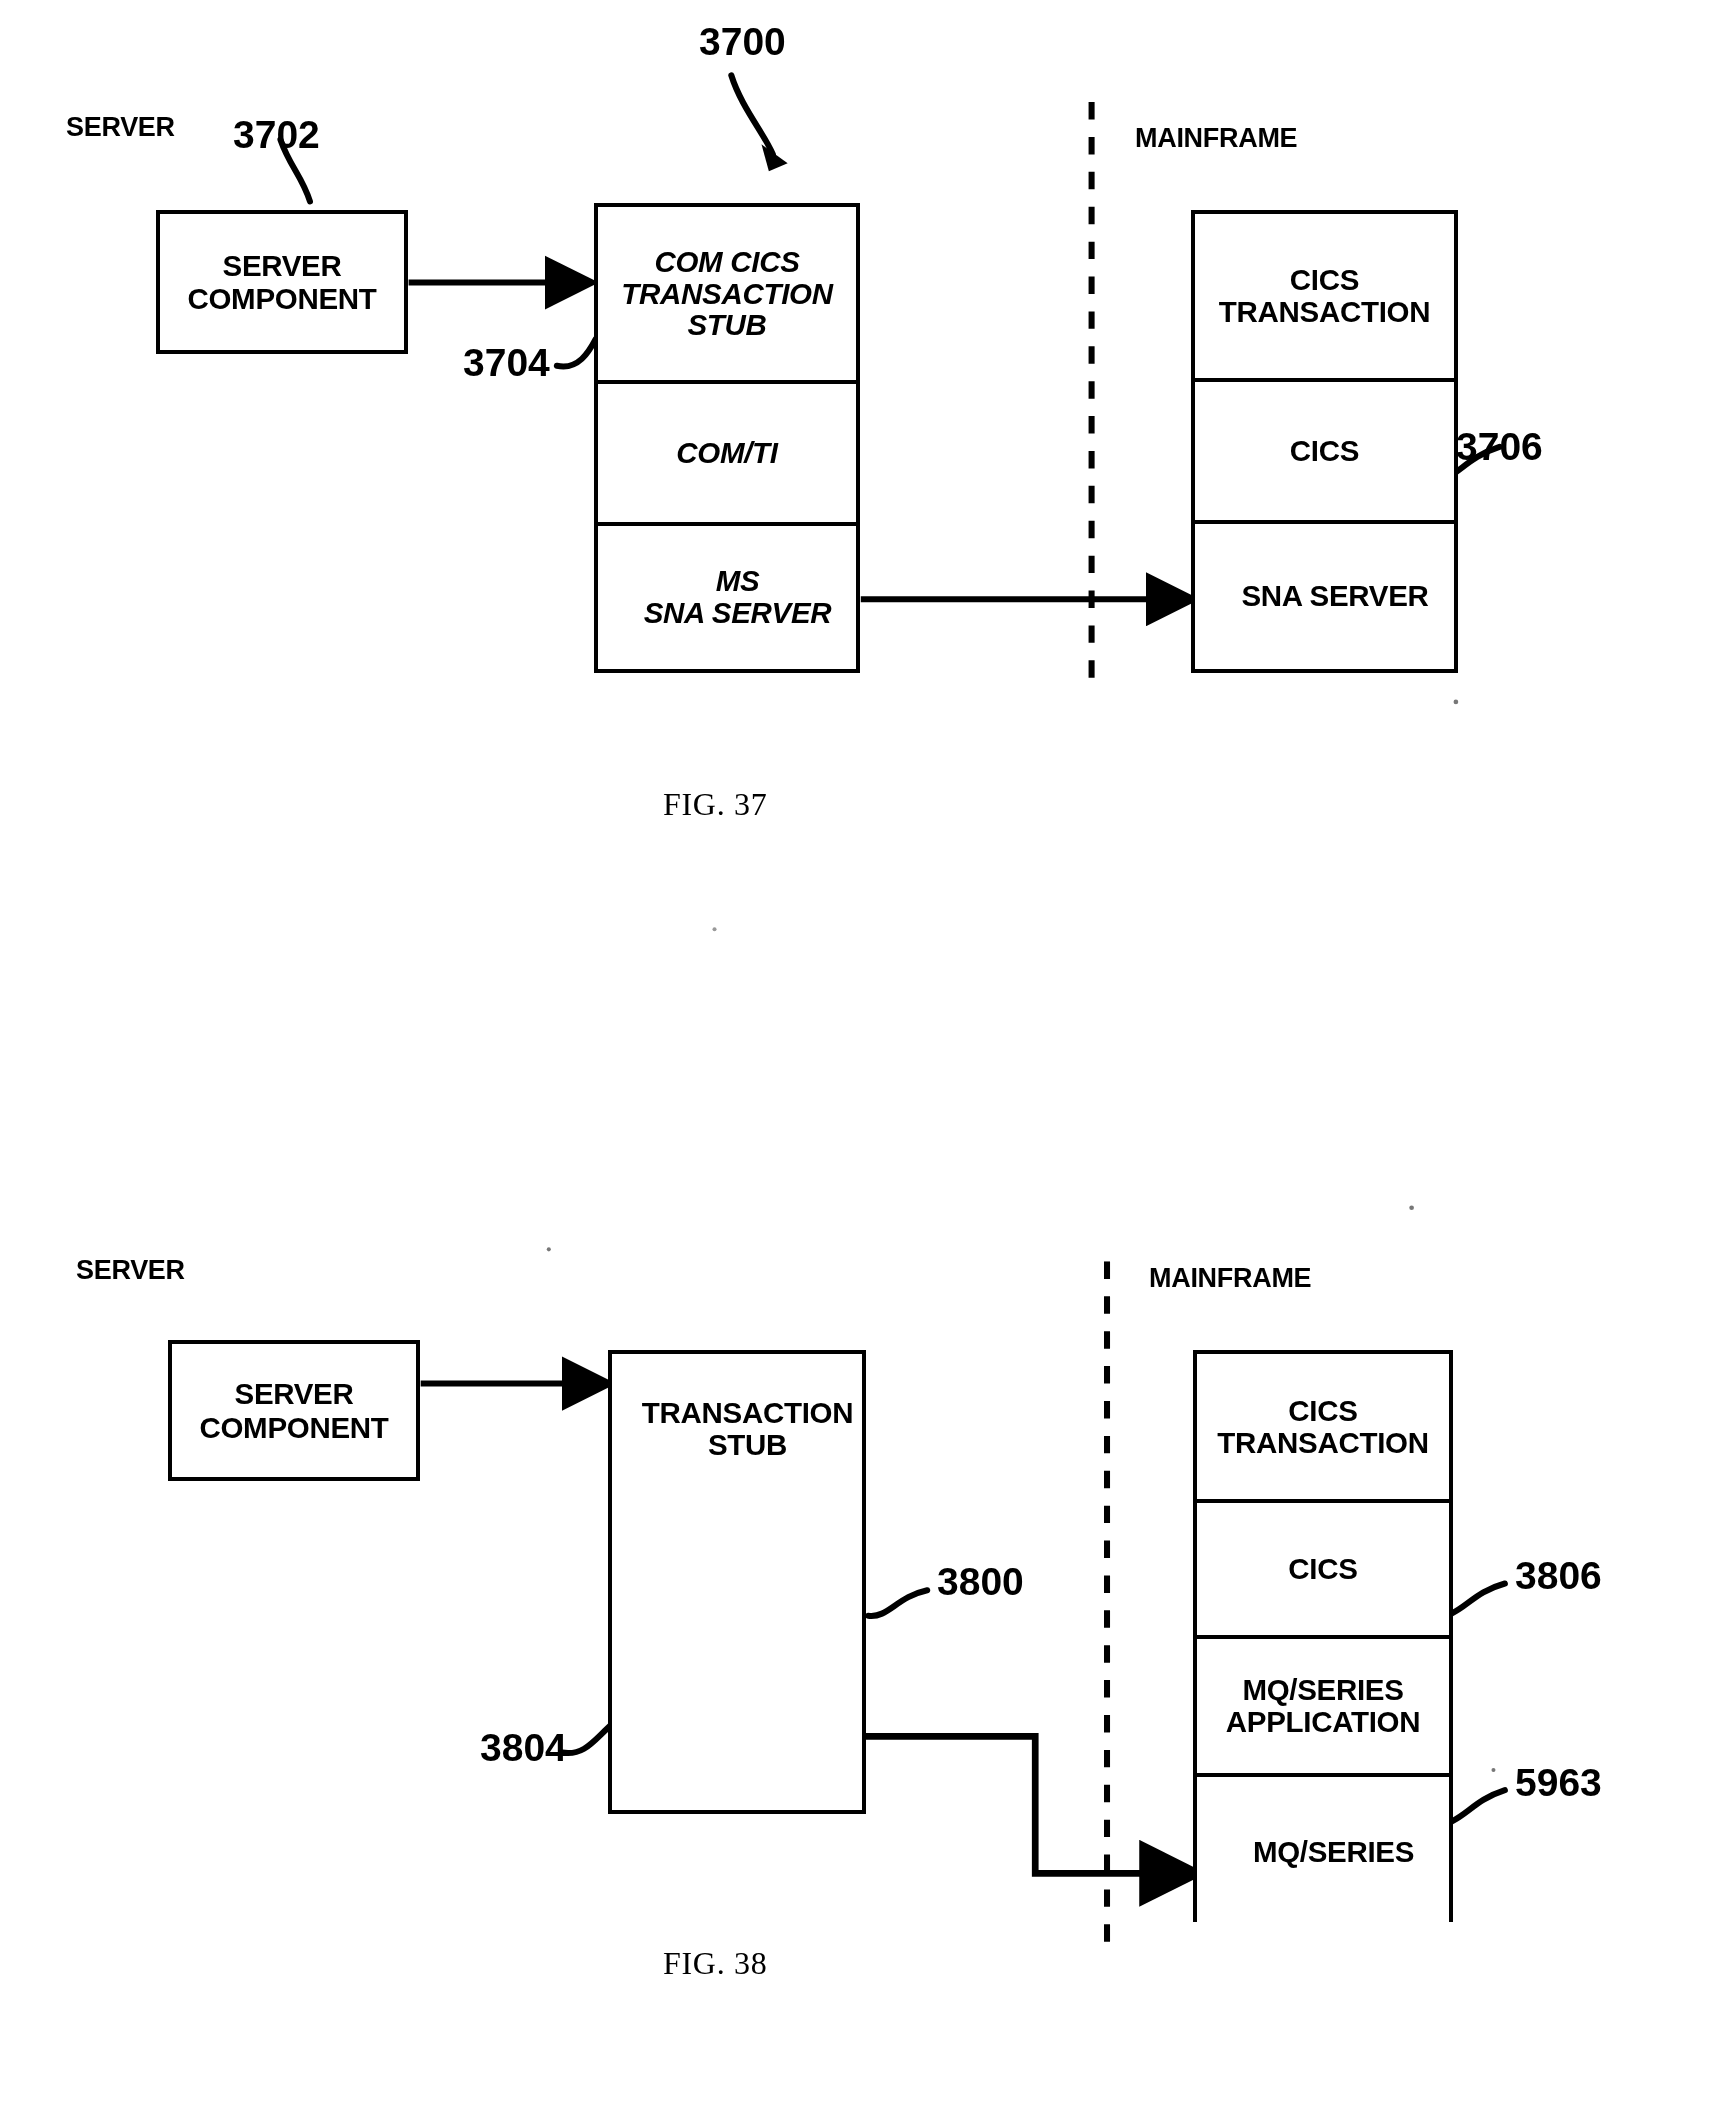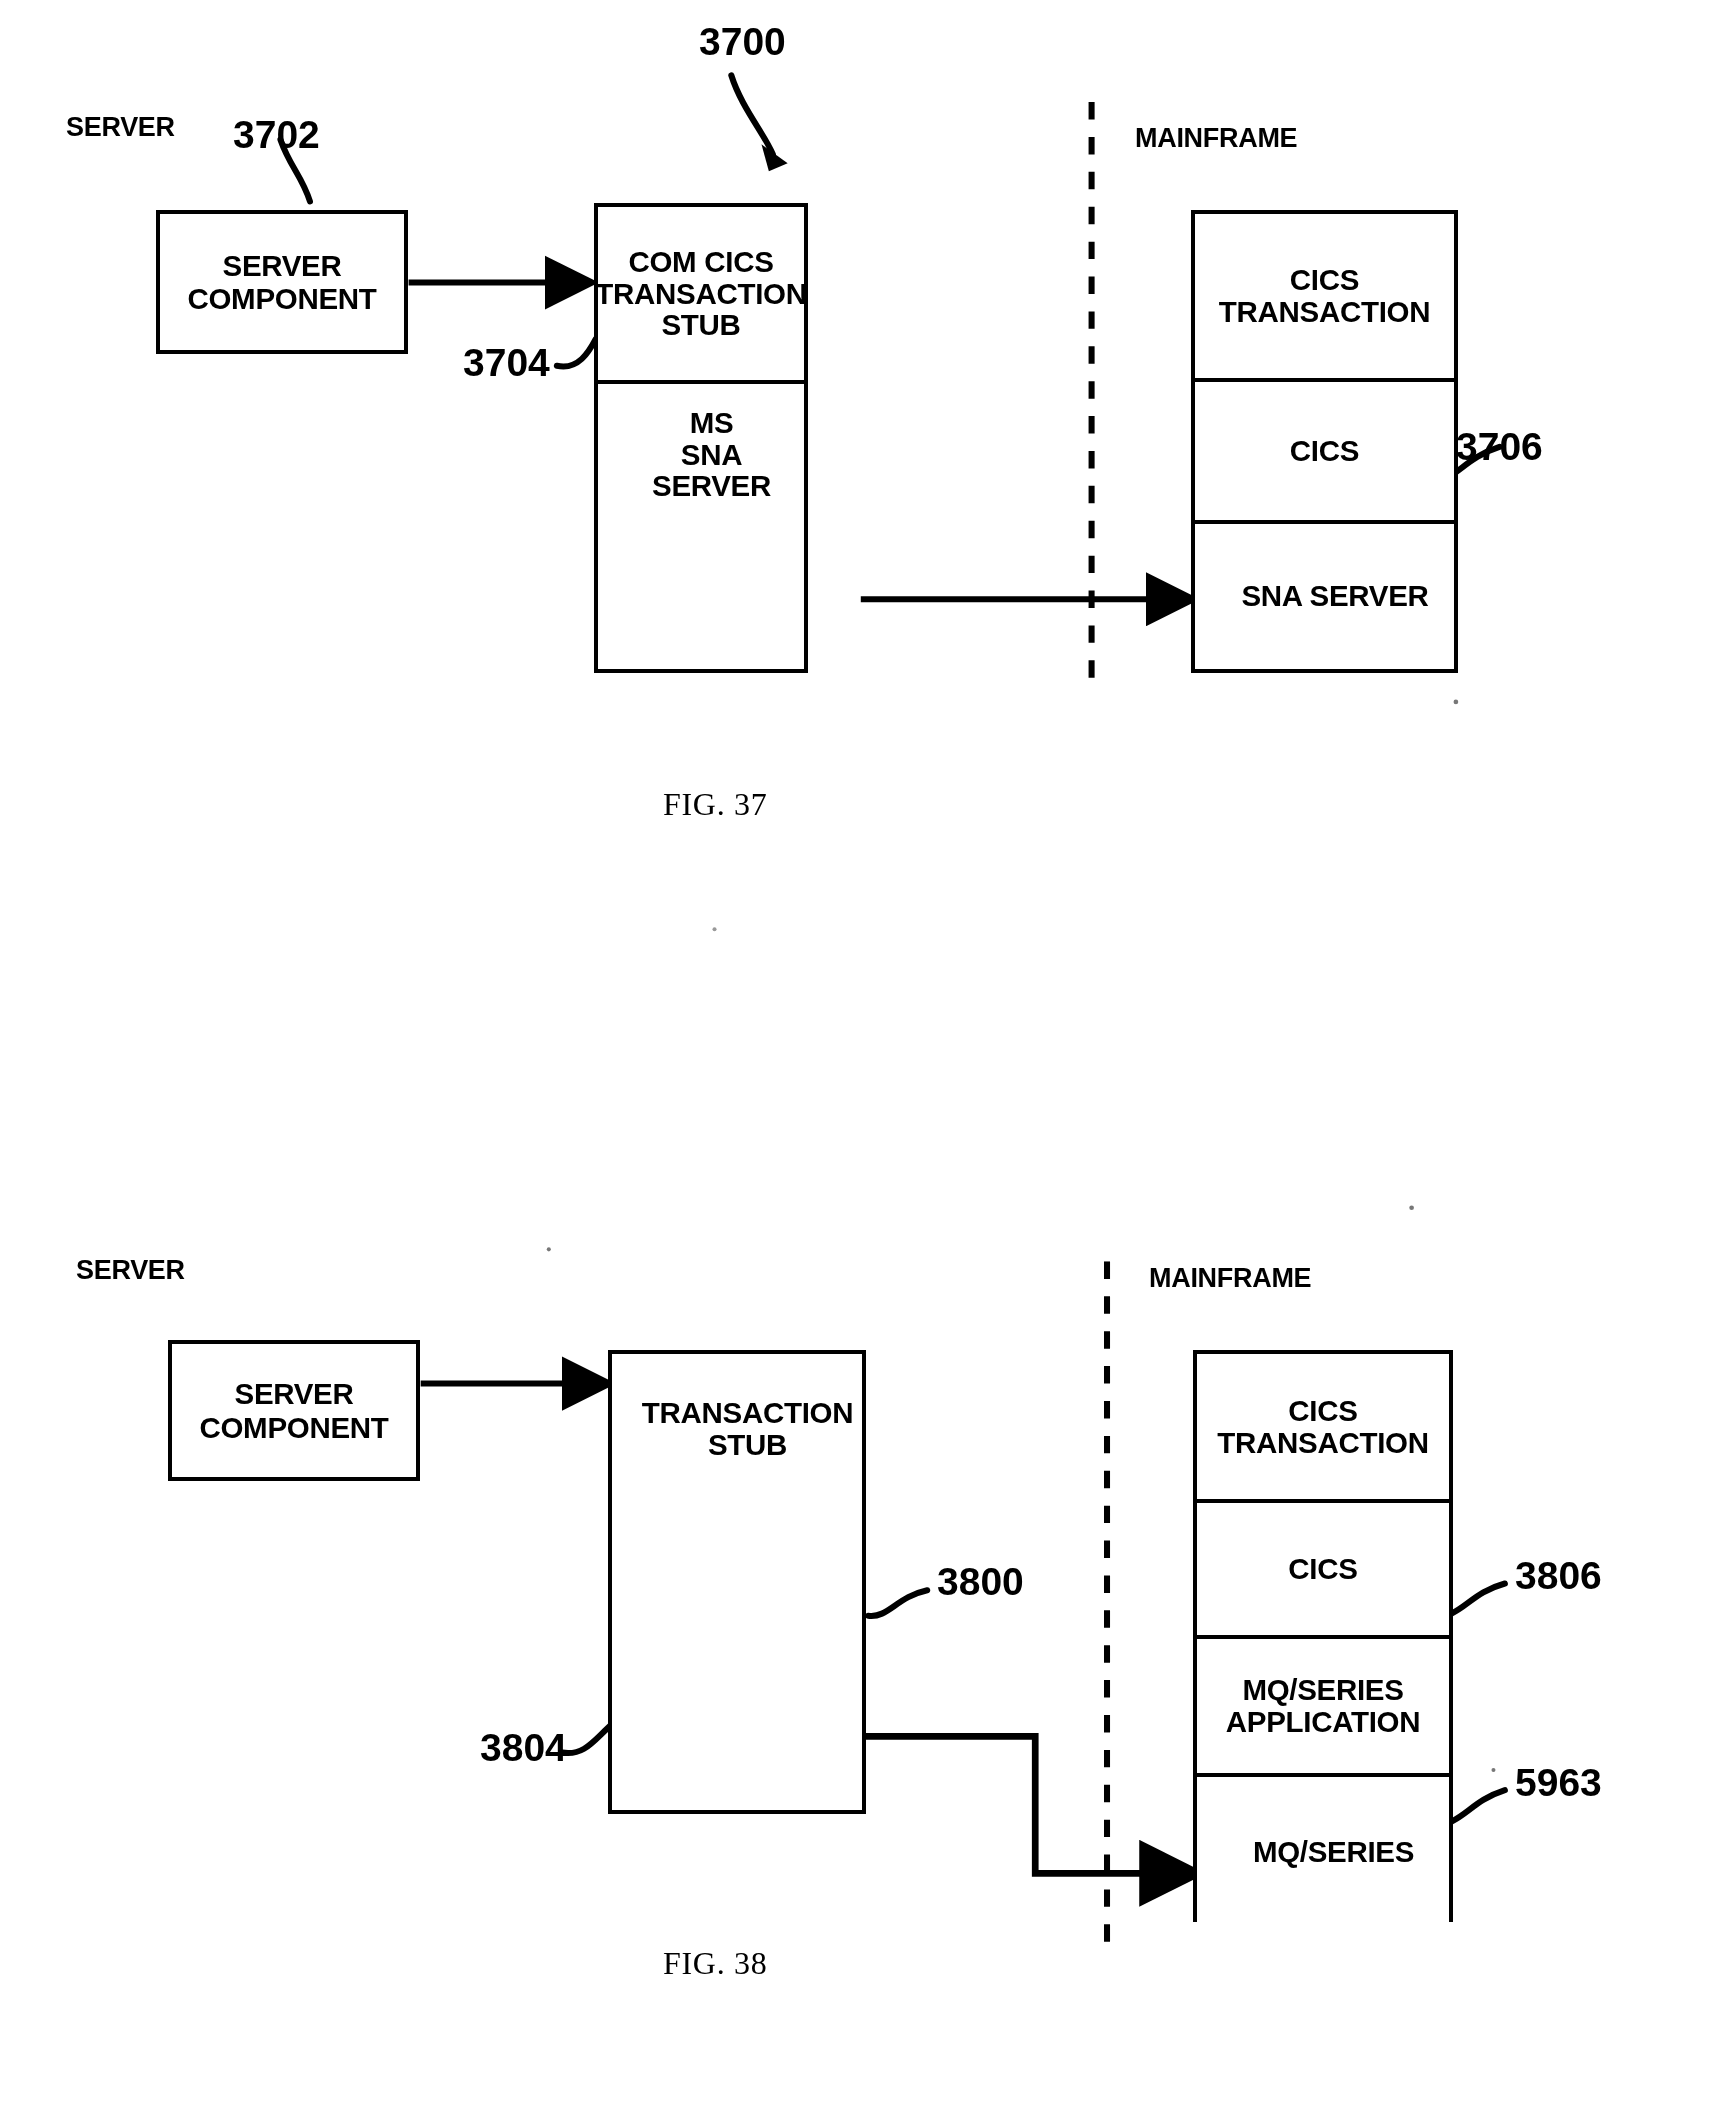--- a/index.html
+++ b/index.html
@@ -149,26 +149,29 @@
 
   <div class="lbl ref-num" style="left:1456px; top:427px;">3706</div>
 
   <div class="lbl plain-label" style="left:1135px; top:125px;">MAINFRAME</div>
 
   <div class="solo-box" style="left:156px; top:210px; width:252px; height:144px;">
     <span style="white-space:pre-line;">SERVER
 COMPONENT</span>
   </div>
 
-  <div class="stack" style="left:594px; top:203px; width:214px; height:470px;">
+  <div class="stack" style="left:594px; top:203px; width:266px; height:470px;font-style:italic;">
     <div class="cell" style="height:177px;">
       <span style="white-space:pre-line;">COM CICS
 TRANSACTION
 STUB</span>
     </div>
+    <div class="cell" style="height:142px;">
+      <span style="white-space:pre-line;">COM/TI</span>
+    </div>
     <div class="cell" style="height:141px;">
       <span style="white-space:pre-line;">MS
 SNA SERVER</span>
     </div>
   </div>
 
   <div class="stack" style="left:1191px; top:210px; width:267px; height:463px;">
     <div class="cell" style="height:168px;">
       <span style="white-space:pre-line;">CICS
 TRANSACTION</span>

